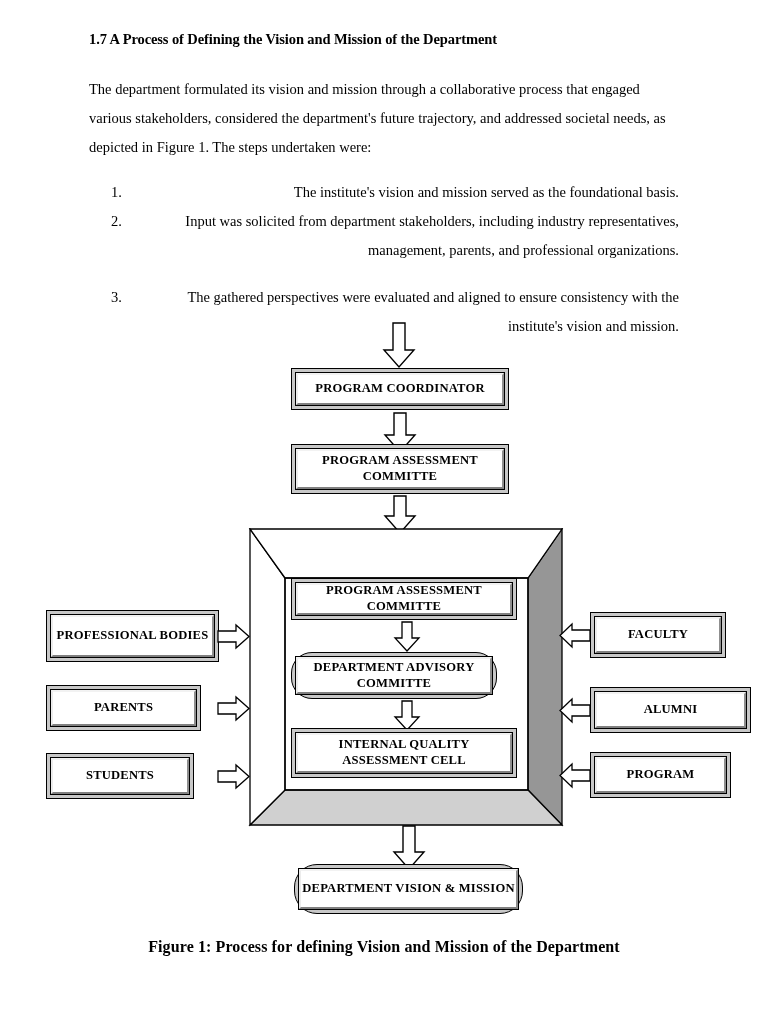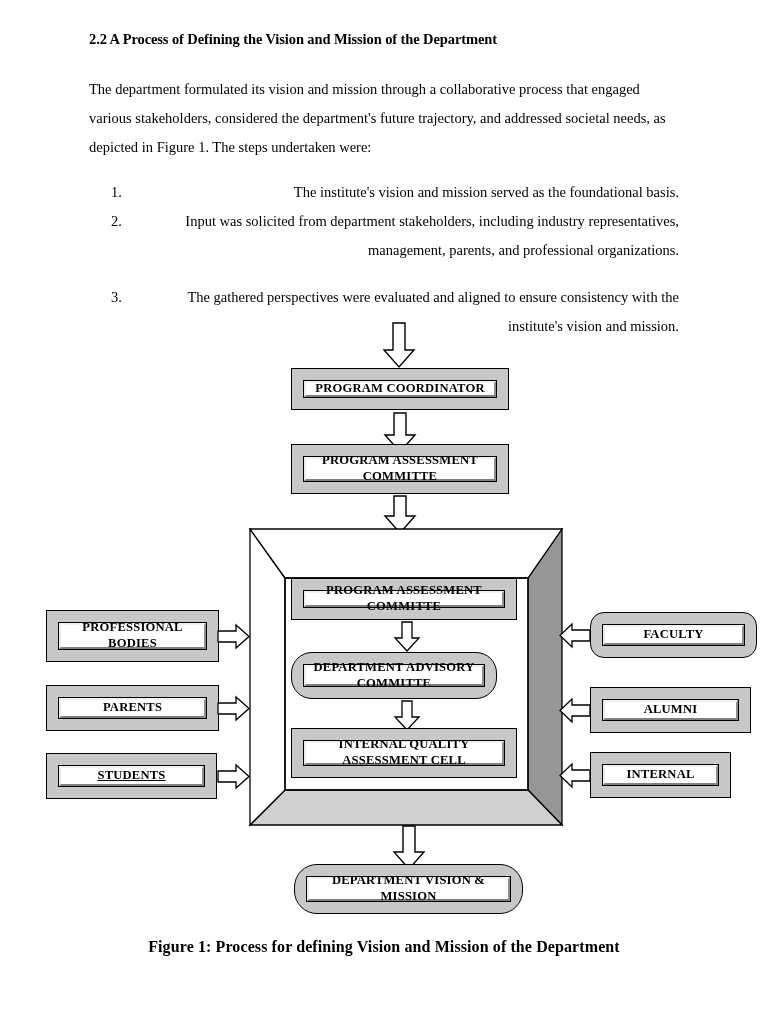--- a/index.html
+++ b/index.html
@@ -75,21 +75,21 @@
     width: 768px;
     height: 650px;
   }
 
   
   .bbox {
     position: absolute;
     box-sizing: border-box;
     border: 1.2px solid #000;
     background: #c8c8c8;
-    padding: 12px;
+    padding: 4px;
   }
   .bbox .bevel {
     box-sizing: border-box;
     width: 100%;
     height: 100%;
     border-top: 2px solid #f2f2f2;
     border-left: 2px solid #ececec;
     border-right: 2px solid #8f8f8f;
     border-bottom: 2px solid #808080;
     background: #ffffff;
@@ -121,21 +121,21 @@
     font-weight: bold;
     letter-spacing: 0.1px;
   }
 </style>
 </head>
 <body>
 
 <div class="page">
 
   <div class="text-block">
-    <div class="heading">2.2 A Process of Defining the Vision and Mission of the Department</div>
+    <div class="heading">1.7 A Process of Defining the Vision and Mission of the Department</div>
     <p class="intro">The department formulated its vision and mission through a collaborative process that engaged various stakeholders, considered the department's future trajectory, and addressed societal needs, as depicted in Figure 1. The steps undertaken were:</p>
     <ol class="steps">
       <li>The institute's vision and mission served as the foundational basis.</li>
       <li>Input was solicited from department stakeholders, including industry representatives, management, parents, and professional organizations.</li>
       <li class="gap-before">The gathered perspectives were evaluated and aligned to ensure consistency with the institute's vision and mission.</li>
     </ol>
   </div>
 
   <div class="diagram">
 
@@ -204,59 +204,59 @@
 
     <div class="bbox" style="left:291px; top:410px; width:226px; height:50px;">
       <div class="bevel">
         <div class="label">INTERNAL QUALITY ASSESSMENT CELL</div>
       </div>
     </div>
     <svg class="arrow" style="left:218px; top:306px;" width="32" height="26" viewBox="0 0 32 26">
       <polygon points="0,7 18,7 18,1 31,12.5 18,24 18,18 0,18" fill="#ffffff" stroke="#000000" stroke-width="1.3"></polygon>
     </svg>
 
-    <div class="bbox" style="left:46px; top:367px; width:173px; height:46px;">
+    <div class="bbox" style="left:46px; top:367px; width:155px; height:46px;">
       <div class="bevel">
         <div class="label">PARENTS</div>
       </div>
     </div>
     <svg class="arrow" style="left:218px; top:378px;" width="32" height="26" viewBox="0 0 32 26">
       <polygon points="0,7 18,7 18,1 31,12.5 18,24 18,18 0,18" fill="#ffffff" stroke="#000000" stroke-width="1.3"></polygon>
     </svg>
 
-    <div class="bbox" style="left:46px; top:435px; width:171px; height:46px;text-decoration:underline;">
+    <div class="bbox" style="left:46px; top:435px; width:148px; height:46px;">
       <div class="bevel">
         <div class="label">STUDENTS</div>
       </div>
     </div>
     <svg class="arrow" style="left:218px; top:446px;" width="32" height="26" viewBox="0 0 32 26">
       <polygon points="0,7 18,7 18,1 31,12.5 18,24 18,18 0,18" fill="#ffffff" stroke="#000000" stroke-width="1.3"></polygon>
     </svg>
 
-    <div class="bbox" style="left:590px; top:294px; width:167px; height:46px;border-radius:14px;">
+    <div class="bbox" style="left:590px; top:294px; width:136px; height:46px;">
       <div class="bevel">
         <div class="label">FACULTY</div>
       </div>
     </div>
     <svg class="arrow" style="left:559px; top:305px;" width="32" height="26" viewBox="0 0 32 26">
       <polygon points="31,7 13,7 13,1 1,12.5 13,24 13,18 31,18" fill="#ffffff" stroke="#000000" stroke-width="1.3"></polygon>
     </svg>
 
     <div class="bbox" style="left:590px; top:369px; width:161px; height:46px;">
       <div class="bevel">
         <div class="label">ALUMNI</div>
       </div>
     </div>
     <svg class="arrow" style="left:559px; top:380px;" width="32" height="26" viewBox="0 0 32 26">
       <polygon points="31,7 13,7 13,1 1,12.5 13,24 13,18 31,18" fill="#ffffff" stroke="#000000" stroke-width="1.3"></polygon>
     </svg>
 
     <div class="bbox" style="left:590px; top:434px; width:141px; height:46px;">
       <div class="bevel">
-        <div class="label">INTERNAL</div>
+        <div class="label">PROGRAM</div>
       </div>
     </div>
     <svg class="arrow" style="left:559px; top:445px;" width="32" height="26" viewBox="0 0 32 26">
       <polygon points="31,7 13,7 13,1 1,12.5 13,24 13,18 31,18" fill="#ffffff" stroke="#000000" stroke-width="1.3"></polygon>
     </svg>
 
     <svg class="arrow" style="left:394px; top:508px;" width="32" height="44" viewBox="0 0 32 44">
       <polygon points="9,0 21,0 21,26 30,26 15,43 0,26 9,26" fill="#ffffff" stroke="#000000" stroke-width="1.4"></polygon>
     </svg>
 

